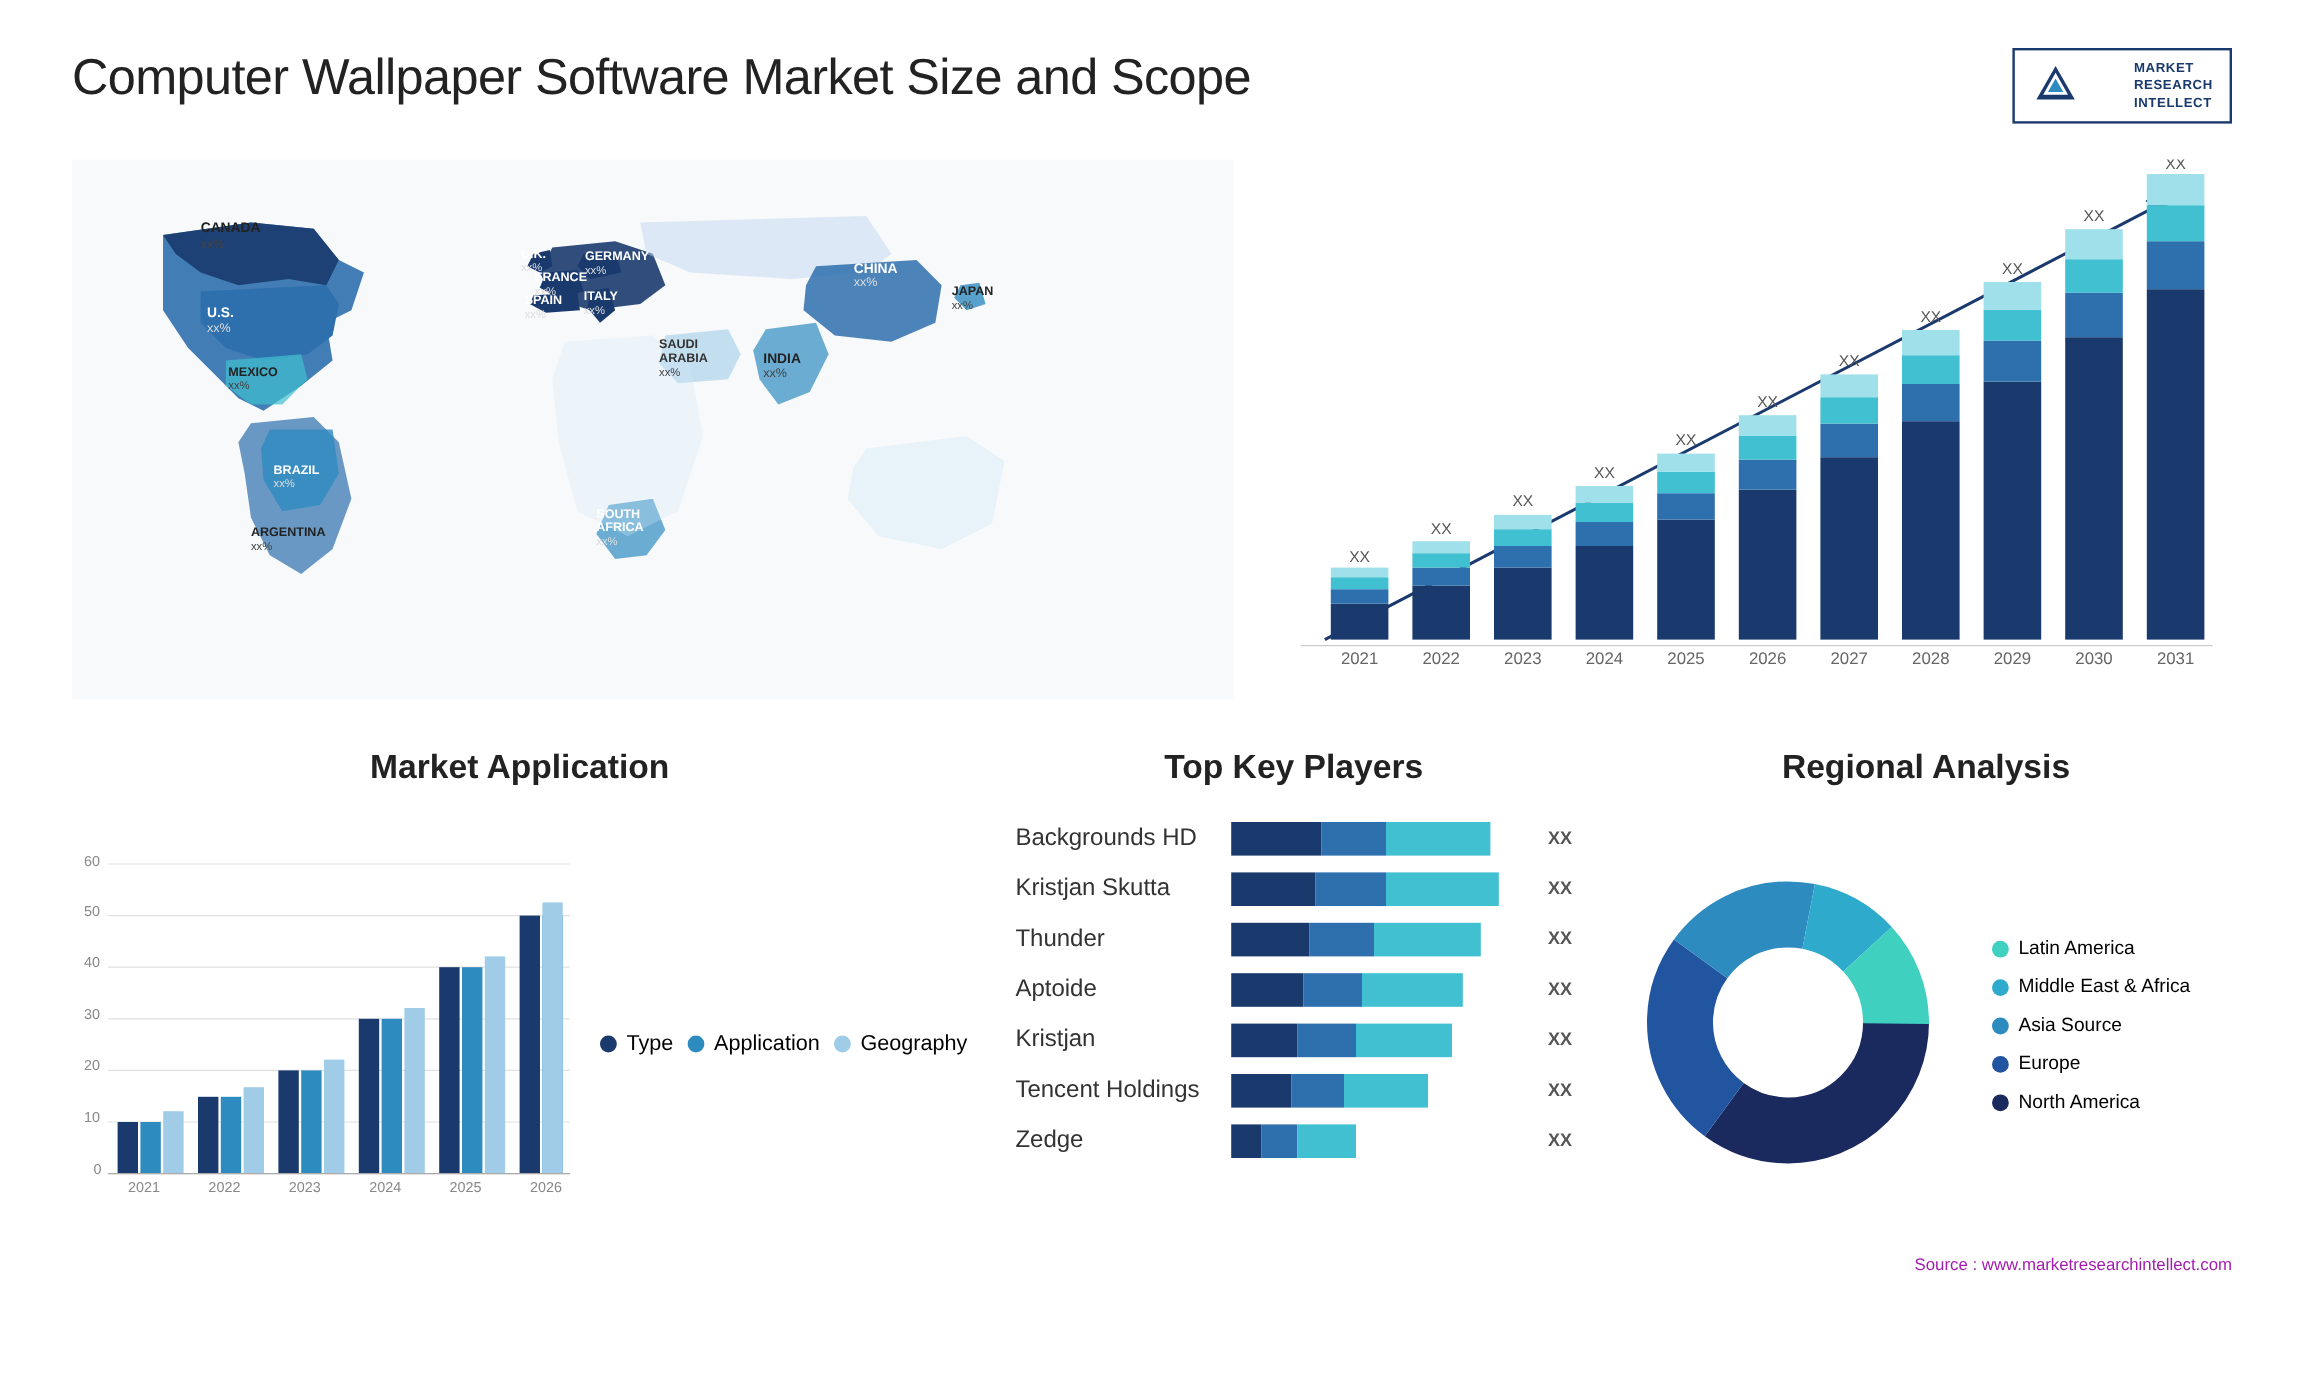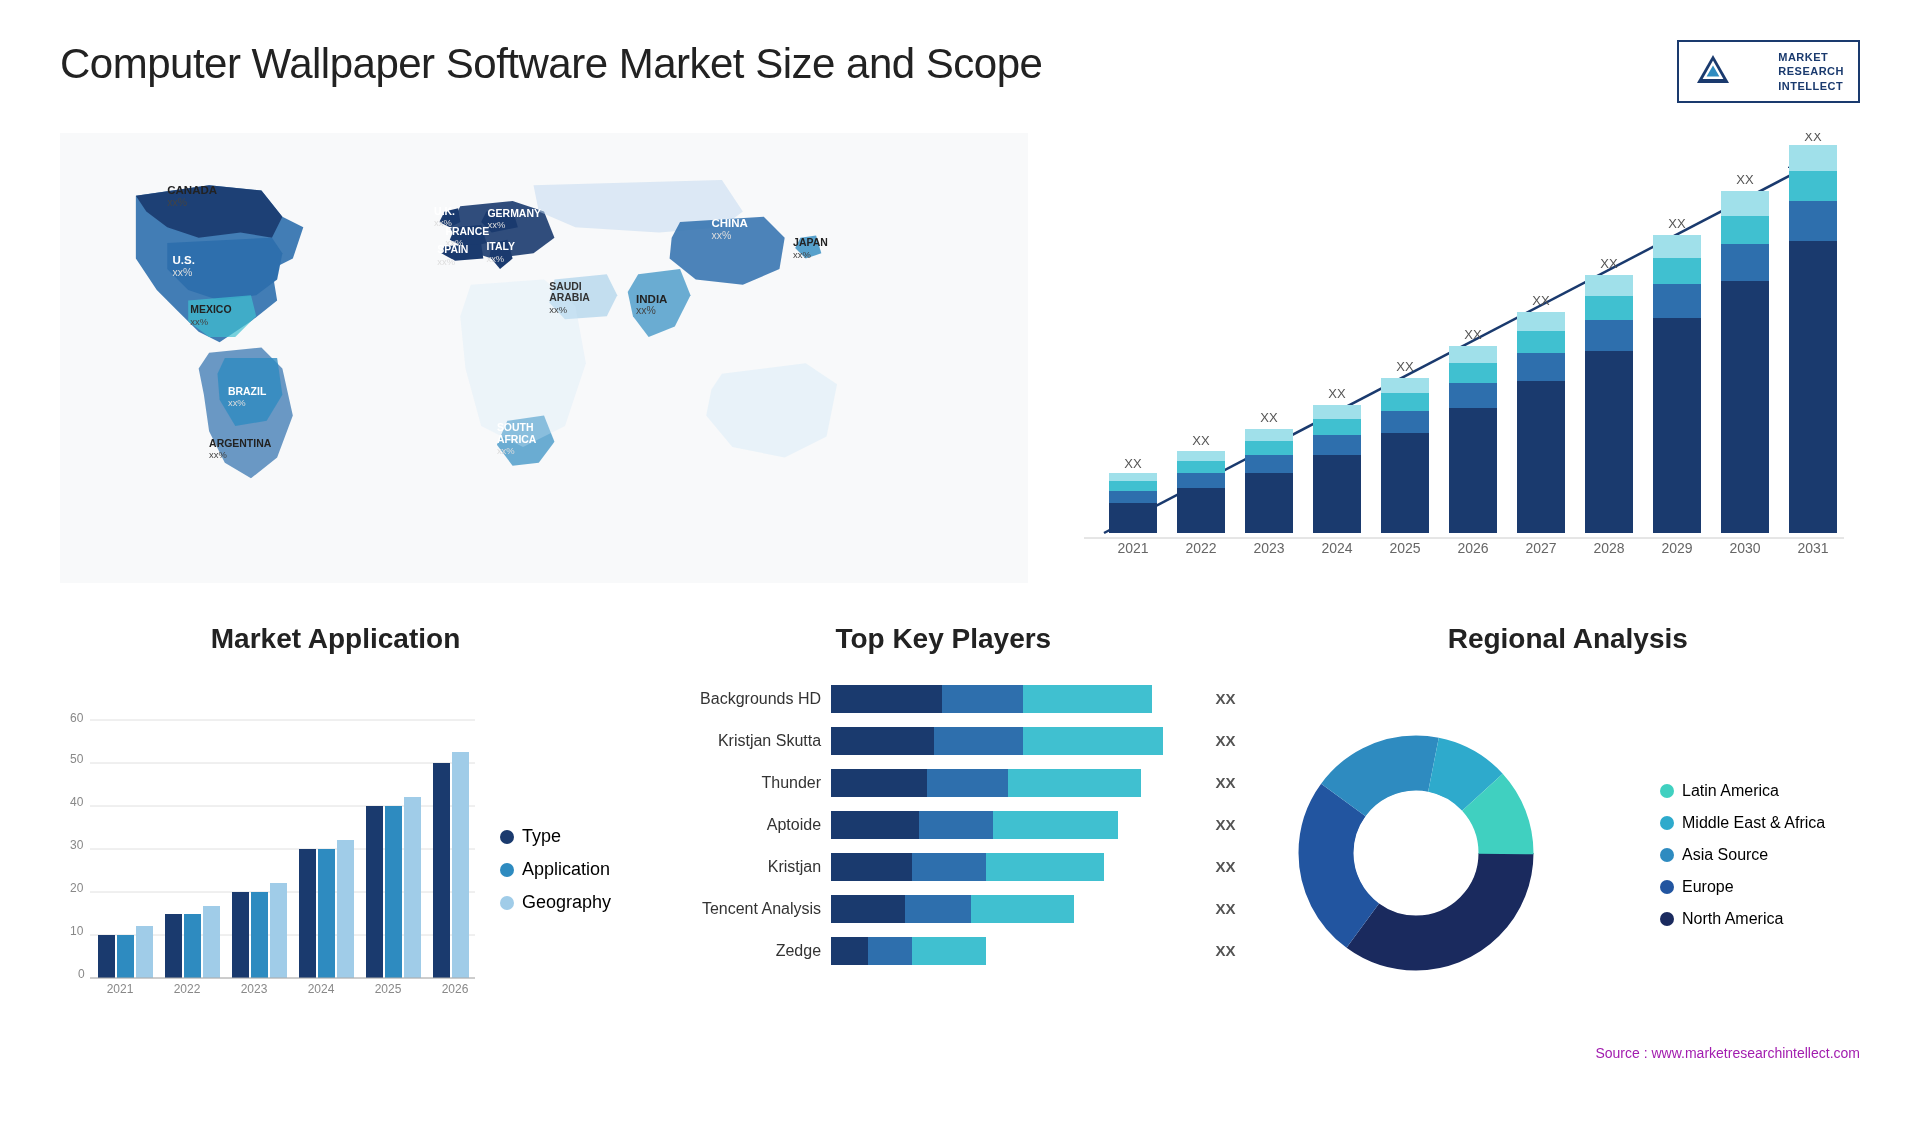--- a/index.html
+++ b/index.html
@@ -97,21 +97,21 @@
     
     .seg-wrap {
       width: 100%;
       height: 360px;
       display: flex;
       align-items: center;
       gap: 20px;
     }
     .seg-legend {
       display: flex;
-      flex-direction: column;
+      flex-direction: row;
       gap: 12px;
       font-size: 18px;
       margin-top: 30px;
     }
     .legend-item {
       display: flex;
       align-items: center;
       gap: 8px;
     }
     .legend-dot {
@@ -128,23 +128,22 @@
       padding-top: 10px;
     }
     .player-row {
       display: flex;
       align-items: center;
       gap: 10px;
       font-size: 17px;
     }
     .player-name {
       width: 170px;
-      text-align: right;
       color: #333;
-      font-size: 16px;
+      font-size: 20px;
     }
     .player-bar-wrap {
       flex: 1;
       height: 28px;
       position: relative;
     }
     .player-bar {
       height: 100%;
       display: flex;
     }
@@ -528,21 +527,21 @@
             <div class="player-bar">
               <div class="bar-seg-dark" style="width:22%"></div>
               <div class="bar-seg-mid" style="width:20%"></div>
               <div class="bar-seg-light" style="width:32%"></div>
             </div>
           </div>
           <span class="player-label">XX</span>
         </div>
 
         <div class="player-row">
-          <span class="player-name">Tencent Analysis</span>
+          <span class="player-name">Tencent Holdings</span>
           <div class="player-bar-wrap">
             <div class="player-bar">
               <div class="bar-seg-dark" style="width:20%"></div>
               <div class="bar-seg-mid" style="width:18%"></div>
               <div class="bar-seg-light" style="width:28%"></div>
             </div>
           </div>
           <span class="player-label">XX</span>
         </div>
 

